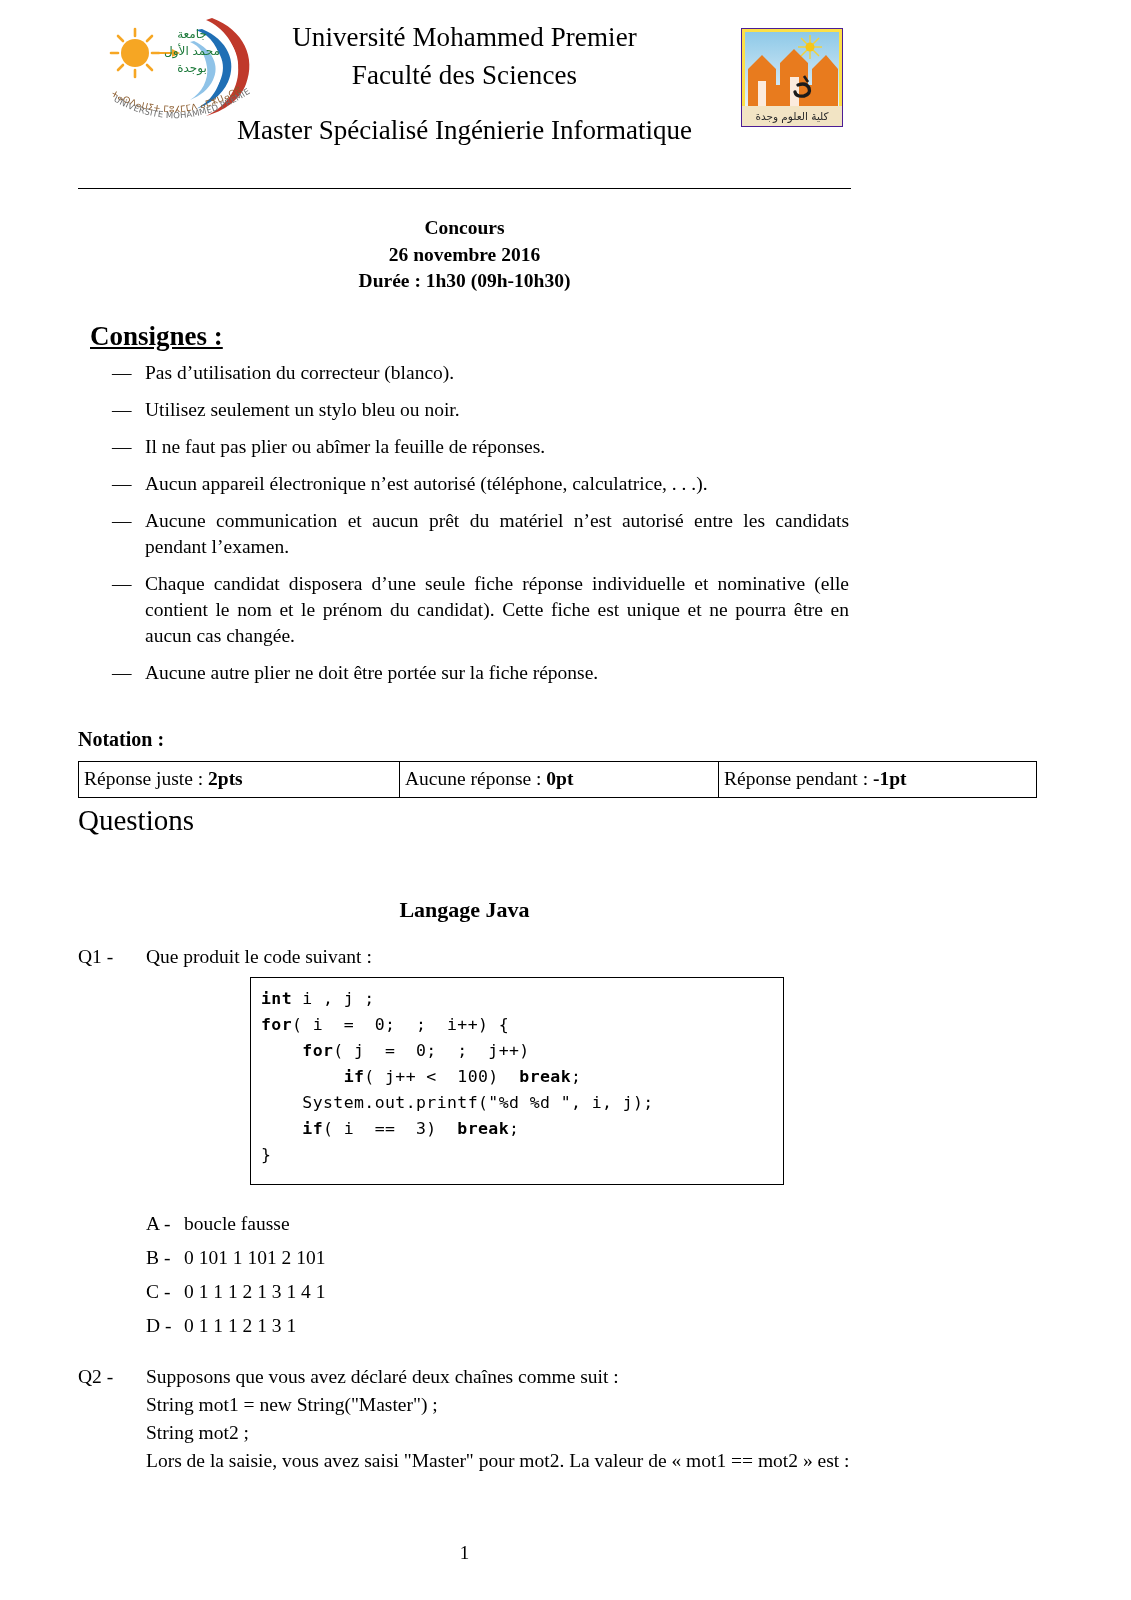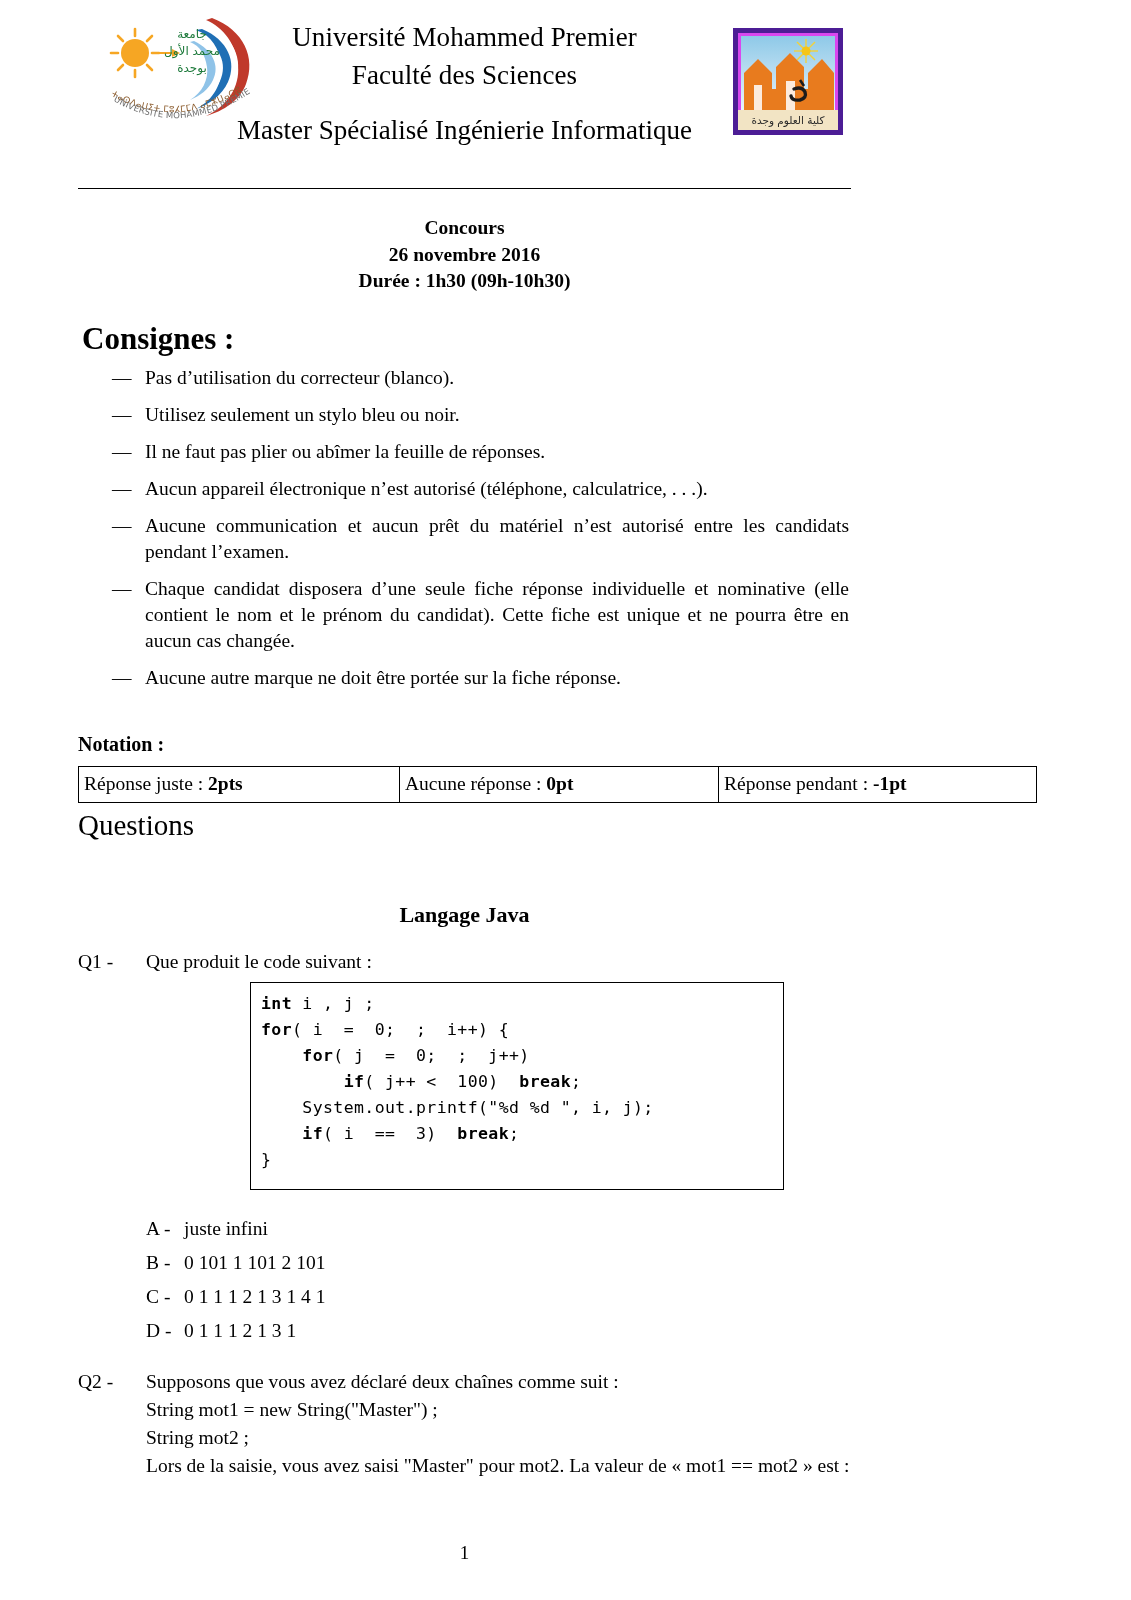--- a/index.html
+++ b/index.html
@@ -56,22 +56,22 @@
     top: 12px;
     width: 168px;
     height: 112px;
   }
   .logo-right {
     position: absolute;
     right: 8px;
     top: 28px;
     width: 100px;
     height: 97px;
-    border: 5px solid #4c1d95;
-    background: #d946ef;
+    border: 1px solid #4c1d95;
+    background: #fde047;
     overflow: hidden;
   }
 
   .hrule {
     border: none;
     border-top: 1.6px solid #000;
     margin: 18px 0 0 0;
     width: 100%;
   }
 
@@ -79,24 +79,25 @@
   .exam-info {
     text-align: center;
     margin-top: 26px;
     font-weight: bold;
     font-size: 19.5px;
     line-height: 26.5px;
   }
 
   
   h2.section-title {
-    font-size: 31px;
+    font-size: 27px;
     font-weight: bold;
-    margin: 26px 0 8px 4px;
+    margin: 26px 0 8px 12px;
     padding: 0;
+    text-decoration: underline;
   }
   ul.consignes {
     list-style: none;
     margin: 0;
     padding: 0 0 0 34px;
   }
   ul.consignes li {
     position: relative;
     font-size: 19.5px;
     line-height: 26px;
@@ -300,21 +301,21 @@
   </div>
 
   <h2 class="section-title">Consignes :</h2>
   <ul class="consignes" id="consignes-list">
       <li><span class="dash">—</span><span>Pas d’utilisation du correcteur (blanco).</span></li>
       <li><span class="dash">—</span><span>Utilisez seulement un stylo bleu ou noir.</span></li>
       <li><span class="dash">—</span><span>Il ne faut pas plier ou abîmer la feuille de réponses.</span></li>
       <li><span class="dash">—</span><span>Aucun appareil électronique n’est autorisé (téléphone, calculatrice, . . .).</span></li>
       <li><span class="dash">—</span><span>Aucune communication et aucun prêt du matériel n’est autorisé entre les candidats pendant l’examen.</span></li>
       <li><span class="dash">—</span><span>Chaque candidat disposera d’une seule fiche réponse individuelle et nominative (elle contient le nom et le prénom du candidat). Cette fiche est unique et ne pourra être en aucun cas changée.</span></li>
-      <li><span class="dash">—</span><span>Aucune autre marque ne doit être portée sur la fiche réponse.</span></li>
+      <li><span class="dash">—</span><span>Aucune autre plier ne doit être portée sur la fiche réponse.</span></li>
     </ul>
 
   <h3 class="notation-title">Notation :</h3>
   <table class="notation">
     <tbody>
       <tr>
         <td><span>Réponse juste : </span><b>2pts</b></td>
         <td><span>Aucune réponse : </span><b>0pt</b></td>
         <td><span>Réponse pendant : </span><b>-1pt</b></td>
       </tr>
@@ -325,21 +326,21 @@
   <h3 class="subject-title">Langage Java</h3>
 
   <div class="question">
     <span class="qlabel">Q1 -</span>
     <span class="qline">Que produit le code suivant :</span>
   </div>
 
   <div class="codebox" id="q1-code"><div><span class="kw">int</span><span> i , j ;</span></div><div><span class="kw">for</span><span>( i  =  0;  ;  i++) {</span></div><div><span class="kw">    for</span><span>( j  =  0;  ;  j++)</span></div><div><span class="kw">        if</span><span>( j++ &lt;  100)  </span><span class="kw">break</span><span>;</span></div><div><span>    System.out.printf("%d %d ", i, j);</span></div><div><span class="kw">    if</span><span>( i  ==  3)  </span><span class="kw">break</span><span>;</span></div><div><span>}</span></div></div>
 
   <ul class="choices" id="q1-choices">
-      <li><span class="ltr">A -</span><span>juste infini</span></li>
+      <li><span class="ltr">A -</span><span>boucle fausse</span></li>
       <li><span class="ltr">B -</span><span>0 101 1 101 2 101</span></li>
       <li><span class="ltr">C -</span><span>0 1 1 1 2 1 3 1 4 1</span></li>
       <li><span class="ltr">D -</span><span>0 1 1 1 2 1 3 1</span></li>
     </ul>
 
   <div class="question">
     <span class="qlabel">Q2 -</span>
     <span class="qline">Supposons que vous avez déclaré deux chaînes comme suit :</span>
     <span class="qline">String mot1 = new String("Master") ;</span>
     <span class="qline">String mot2 ;</span>

